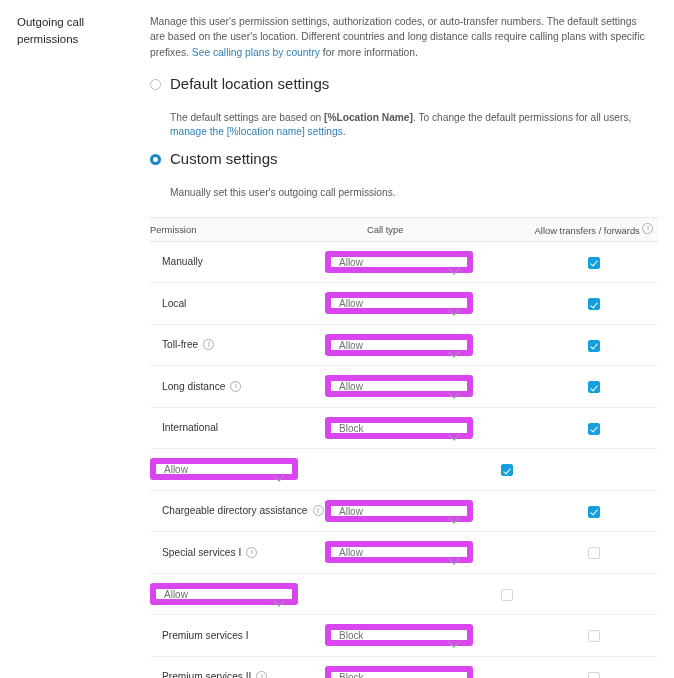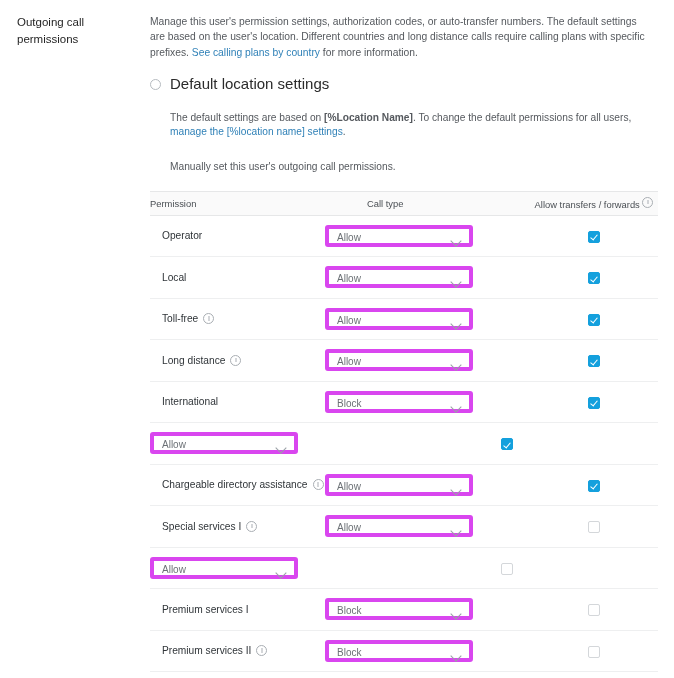--- a/index.html
+++ b/index.html
@@ -152,25 +152,25 @@
     width: 1px;
     height: 4.5px;
     background: #a9aeb3;
   }
 
   
   .select {
     width: 148px;
     height: 22px;
     box-sizing: border-box;
-    border: 4px solid #d946ef;
+    border: 6px solid #d946ef;
     border-radius: 3px;
     background: #ffffff;
     display: flex;
-    align-items: flex-end;
+    align-items: flex-start;
     padding: 0 8px;
     position: relative;
   }
   .select-value {
     font-size: 10px;
     color: #6b7075;
   }
   .chevron {
     position: absolute;
     right: 9px;
@@ -229,37 +229,41 @@
       <div class="radio-row">
         <span class="radio"></span>
         <span class="radio-label">Default location settings</span>
       </div>
       <div class="radio-desc">
         <span>The default settings are based on </span><b>[%Location Name]</b><span>. To change the default permissions for all users, </span><a class="link" href="#">manage the [%location name] settings</a><span>.</span>
       </div>
     </div>
 
     <div class="opt-block second">
+      <div class="radio-row">
+        <span class="radio checked"></span>
+        <span class="radio-label">Custom settings</span>
+      </div>
       <div class="radio-desc">Manually set this user's outgoing call permissions.</div>
     </div>
 
     <div class="table">
       <div class="thead">
         <div class="th col-perm">Permission</div>
         <div class="th col-type">Call type</div>
         <div class="th col-allow">
           <span>Allow transfers / forwards</span>
           <span class="info-icon"></span>
         </div>
       </div>
       <div id="tbody">
           <div class="trow">
             <div class="col-type">
               <span class="cell-label">
-                <span>Operator</span>
+                <span>Manually</span>
               </span>
             </div>
             <div class="col-perm">
               <div class="select">
                 <span class="select-value">Allow</span>
                 <span class="chevron"></span>
               </div>
             </div>
             <div class="col-allow"><span class="checkbox checked"></span></div>
           </div>

